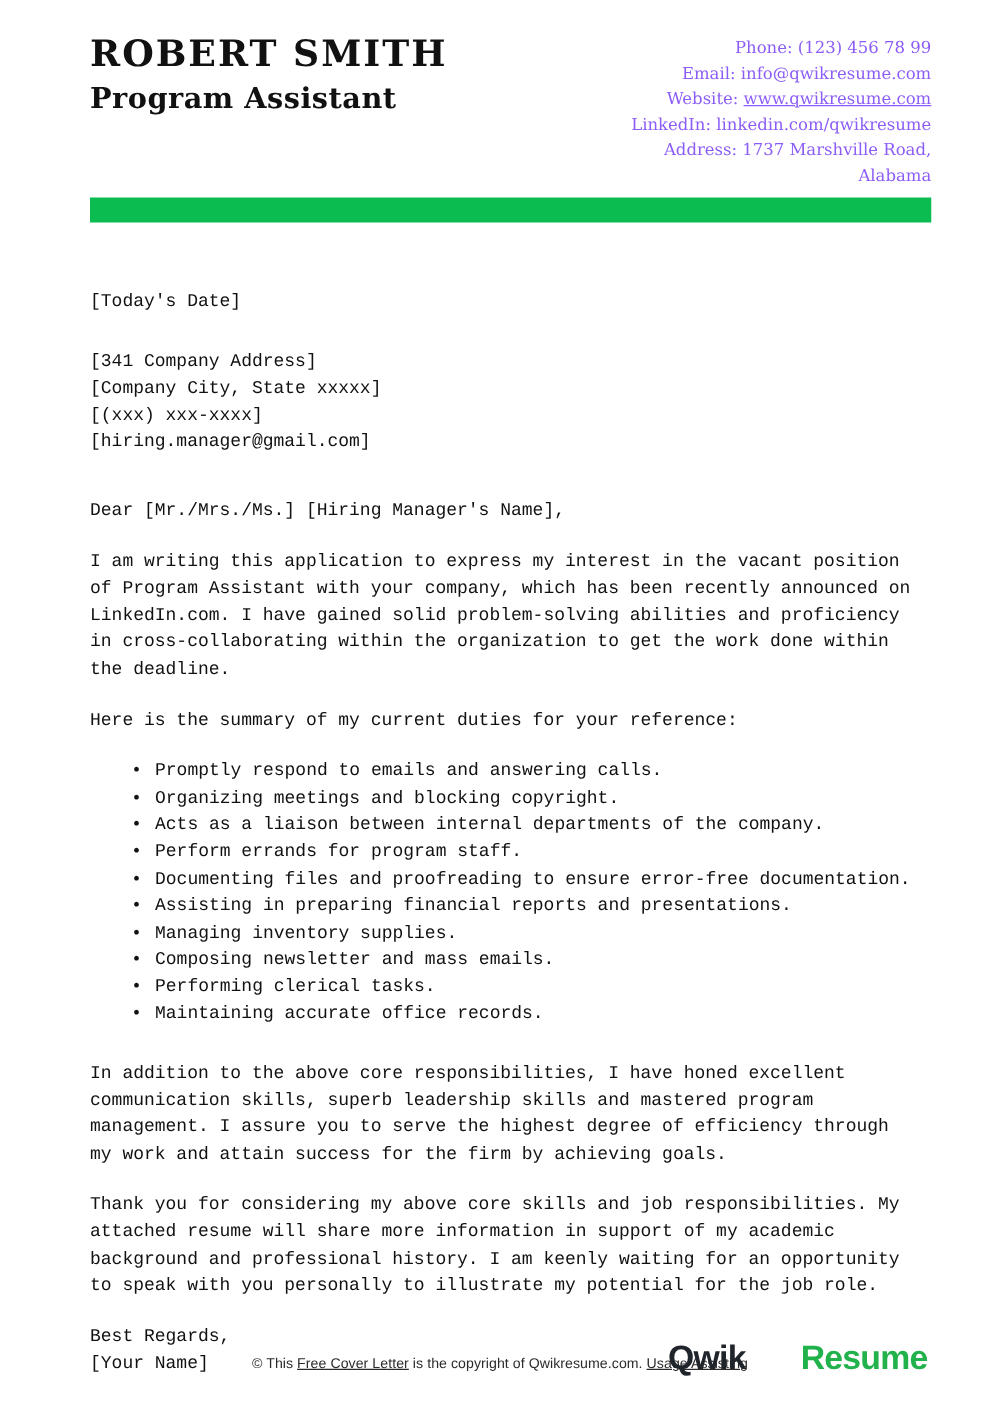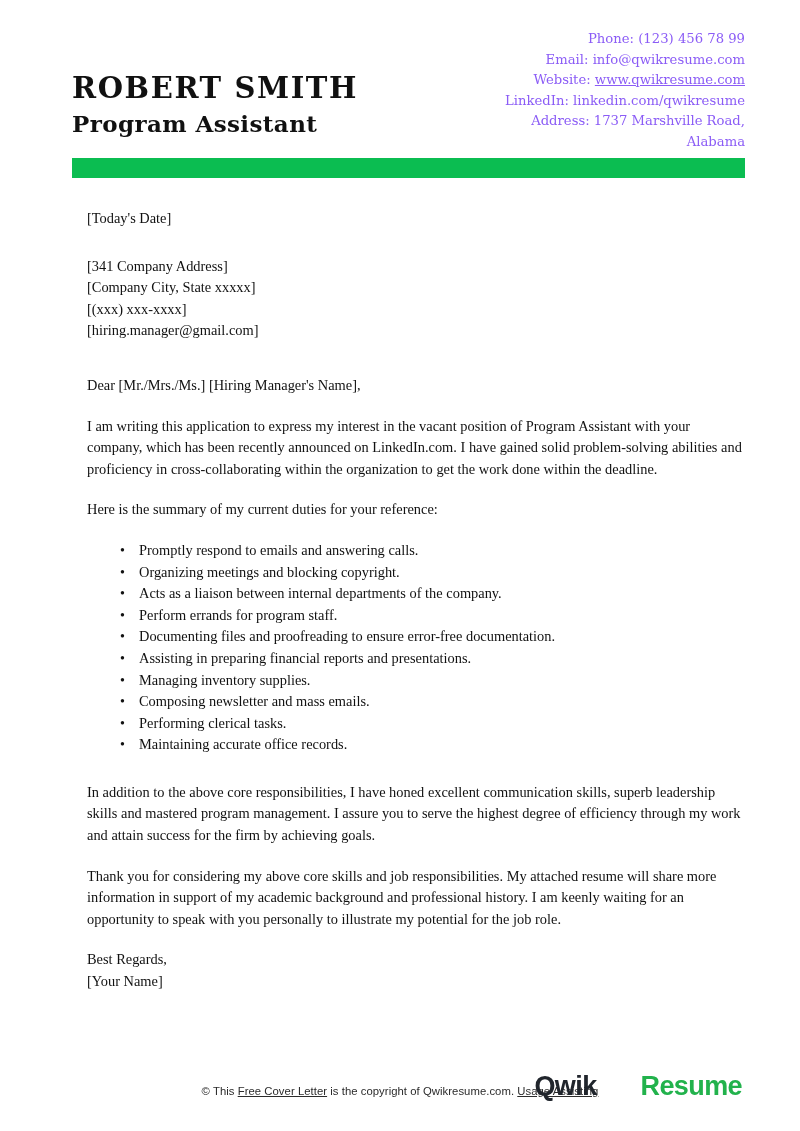--- a/index.html
+++ b/index.html
@@ -37,21 +37,20 @@
     padding-top: 2px;
   }
   .cand-name {
     font-family: "DejaVu Serif", "Liberation Serif", serif;
     font-weight: bold;
     font-size: 29px;
     letter-spacing: 1.6px;
     line-height: 1.08;
     color: #111111;
     white-space: nowrap;
-    margin-top: 45px;
   }
   .cand-title {
     font-family: "DejaVu Serif", "Liberation Serif", serif;
     font-weight: bold;
     font-size: 23px;
     letter-spacing: 0.4px;
     line-height: 1.25;
     margin-top: 6px;
     color: #111111;
     white-space: nowrap;
@@ -76,27 +75,26 @@
     top: 158px;
     width: 673px;
     height: 20px;
     background: #0bbd51;
   }
 
   
   .content {
     position: absolute;
     left: 72px;
-    top: 208px;
+    top: 232px;
     width: 662px;
-    font-family: Liberation Serif, serif;
+    font-family: Liberation Mono, monospace;
     font-size: 14.4px;
     line-height: 21.6px;
     color: #111111;
-    margin-left: 15px;
   }
   .gap-sm { height: 19px; }
   .gap-md { height: 26px; }
   .gap-lg { height: 33px; }
 
   .line { display: block; }
 
   .para {
     margin: 0;
     text-align: left;

